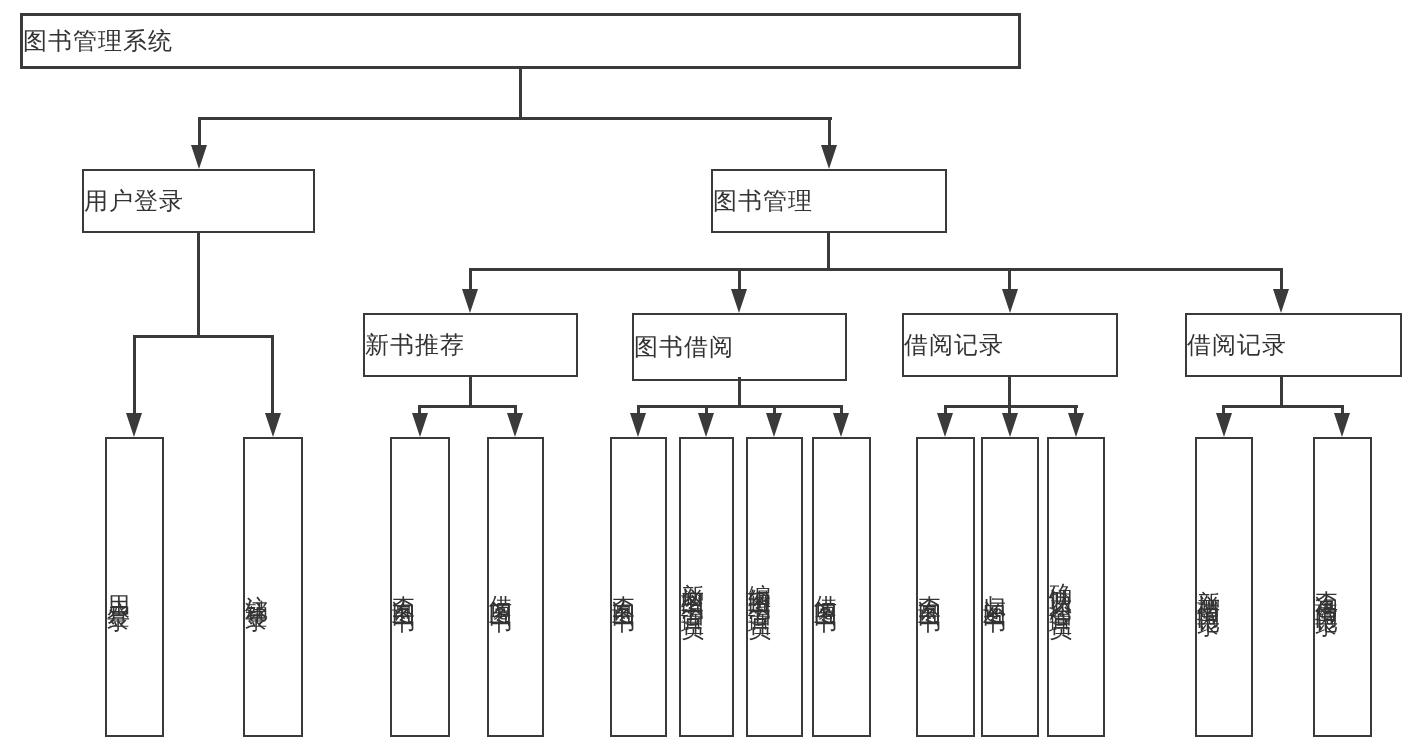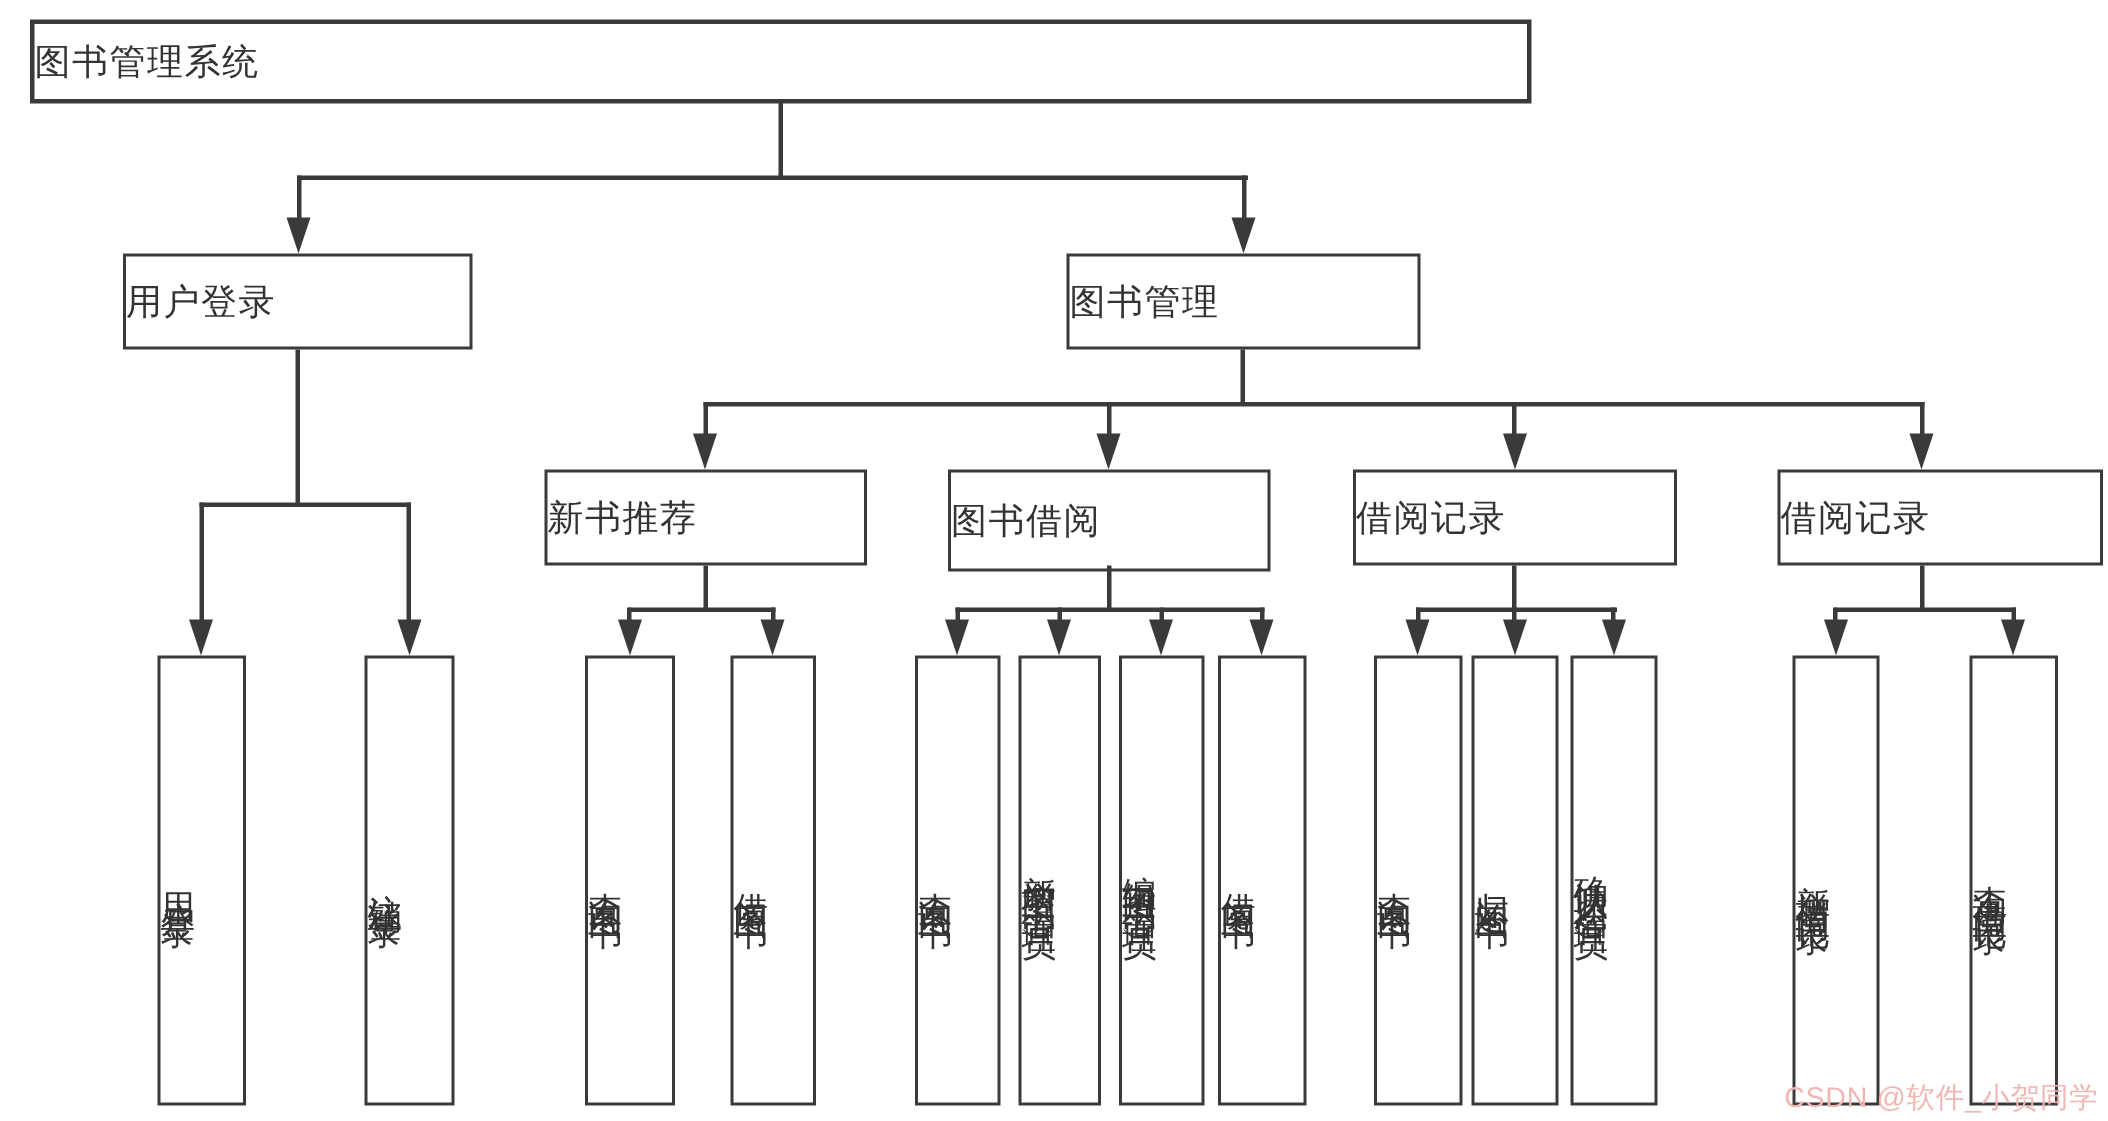--- a/index.html
+++ b/index.html
@@ -179,15 +179,14 @@
   <div class="vline" style="left:1074px;top:405px;height:10px;"></div>
   <div class="ahead" style="left:1068px;top:413px;"></div>
 
   <div class="vline" style="left:1280px;top:377px;height:30px;"></div>
   <div class="hline" style="left:1223px;top:405px;width:121px;"></div>
   <div class="vline" style="left:1222px;top:405px;height:10px;"></div>
   <div class="ahead" style="left:1216px;top:413px;"></div>
   <div class="vline" style="left:1341px;top:405px;height:10px;"></div>
   <div class="ahead" style="left:1334px;top:413px;"></div>
 
-  <div class="watermark">CSDN @软件_小贺同学</div>
 
 </div>
 
 </body></html>

